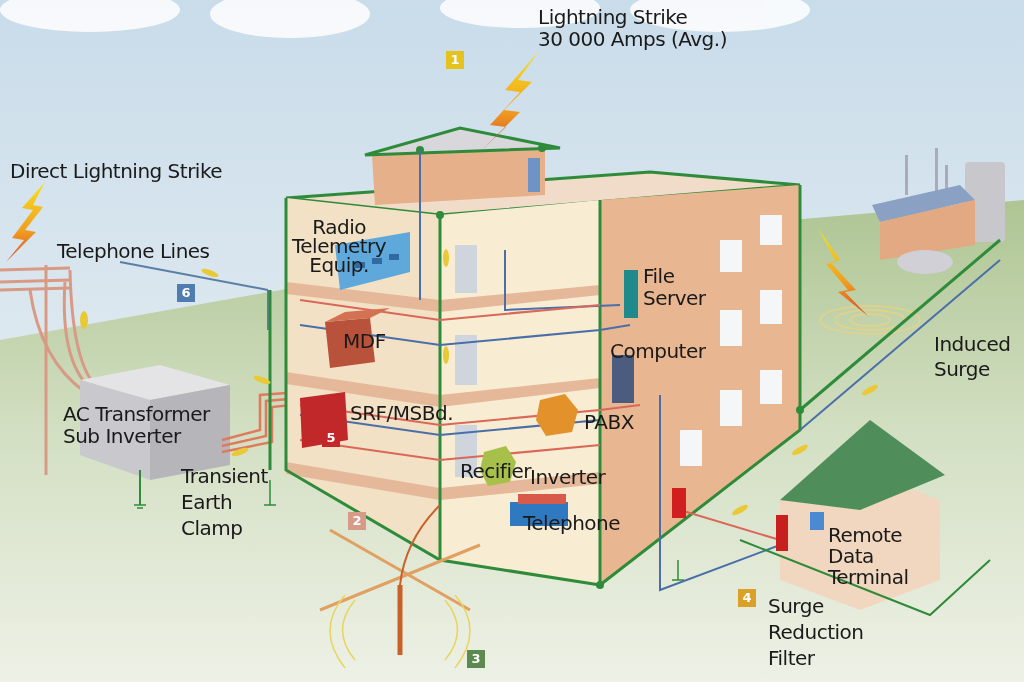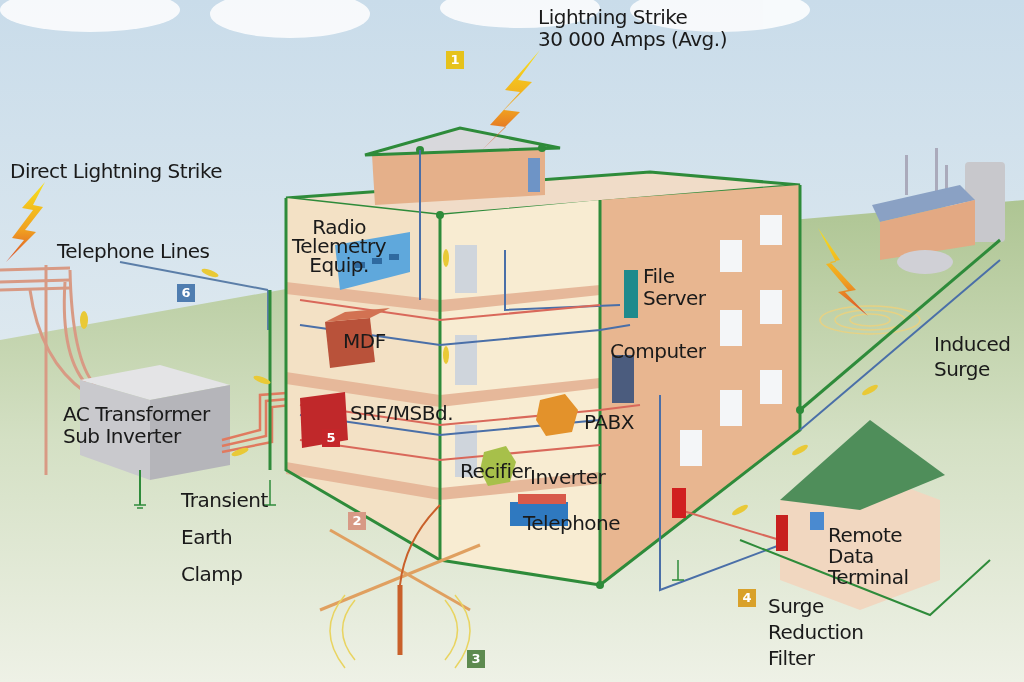--- a/index.html
+++ b/index.html
@@ -222,21 +222,21 @@
 30 000 Amps (Avg.)</div>
 <div class="lbl" style="left:10px;top:160px;">Direct Lightning Strike</div>
 <div class="lbl" style="left:57px;top:240px;">Telephone Lines</div>
 <div class="lbl" style="left:292px;top:218px;line-height:19px;text-align:center;">Radio
 Telemetry
 Equip.</div>
 <div class="lbl" style="left:343px;top:330px;">MDF</div>
 <div class="lbl" style="left:302px;top:402px;margin-left:48px;">SRF/MSBd.</div>
 <div class="lbl" style="left:63px;top:403px;">AC Transformer
 Sub Inverter</div>
-<div class="lbl" style="left:181px;top:482px;line-height:37px;">Transient
+<div class="lbl" style="left:181px;top:463px;line-height:26px;">Transient
 Earth
 Clamp</div>
 <div class="lbl" style="left:643px;top:265px;">File
 Server</div>
 <div class="lbl" style="left:610px;top:340px;">Computer</div>
 <div class="lbl" style="left:546px;top:411px;margin-left:38px;">PABX</div>
 <div class="lbl" style="left:460px;top:460px;text-align:right;">Recifier</div>
 <div class="lbl" style="left:530px;top:466px;">Inverter</div>
 <div class="lbl" style="left:523px;top:512px;">Telephone</div>
 <div class="lbl" style="left:934px;top:332px;line-height:25px;">Induced

